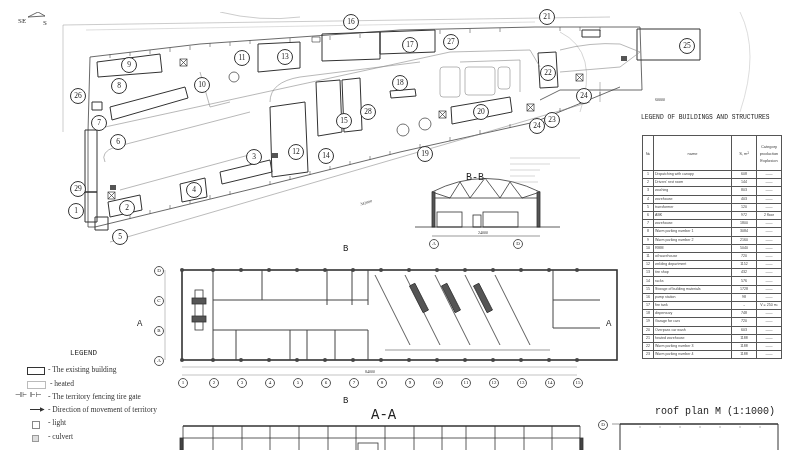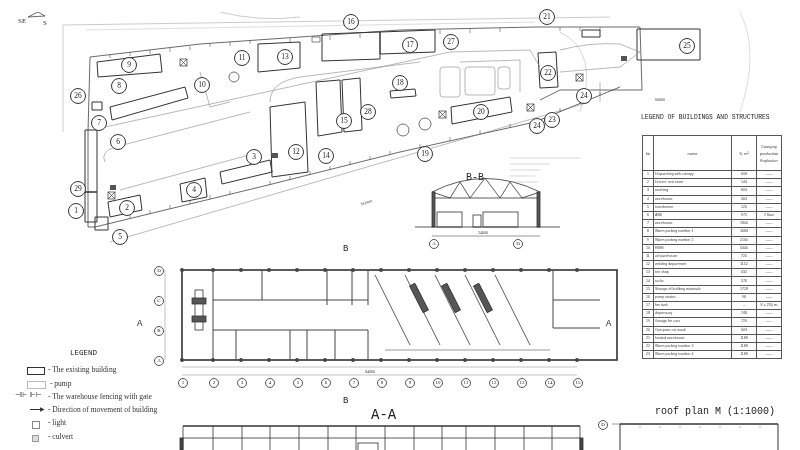--- a/index.html
+++ b/index.html
@@ -381,28 +381,28 @@
   <div class="axc" style="left:6px;top:20px;">D</div>
 </div>
 
 <div class="abs" style="left:0;top:345px;width:150px;height:105px;">
   <span class="title" style="left:70px;top:4px;font-size:7.5px;">LEGEND</span>
 
   <div class="abs" style="left:27px;top:22px;width:16px;height:6px;border:0.8px solid #333;"></div>
   <span class="legend-row" style="left:48px;top:20px;">- The existing building</span>
 
   <div class="abs" style="left:27px;top:36px;width:17px;height:6px;border:0.5px solid #bbb;"></div>
-  <span class="legend-row" style="left:50px;top:34px;">- pump</span>
+  <span class="legend-row" style="left:50px;top:34px;">- heated</span>
 
   <span class="abs" style="left:15px;top:46px;font-size:7px;color:#333;font-family:'DejaVu Sans',sans-serif;">⊣⊩ ⊩⊢</span>
-  <span class="legend-row" style="left:48px;top:47px;">- The warehouse fencing with gate</span>
+  <span class="legend-row" style="left:48px;top:47px;">- The territory fencing tire gate</span>
 
   <div class="abs" style="left:30px;top:64px;width:14px;height:0;border-top:0.8px solid #333;"></div>
   <span class="abs" style="left:40px;top:60px;font-size:6px;color:#333;">▶</span>
-  <span class="legend-row" style="left:48px;top:60px;">- Direction of movement of building</span>
+  <span class="legend-row" style="left:48px;top:60px;">- Direction of movement of territory</span>
 
   <div class="abs" style="left:32px;top:76px;width:6px;height:6px;border:0.5px solid #888;"></div>
   <span class="legend-row" style="left:48px;top:73px;">- light</span>
 
   <div class="abs" style="left:32px;top:90px;width:5px;height:5px;border:0.5px solid #999;background:#ddd;"></div>
   <span class="legend-row" style="left:48px;top:87px;">- culvert</span>
 </div>
 
 <span class="title" style="left:641px;top:114px;font-size:6.3px;">LEGEND OF BUILDINGS AND STRUCTURES</span>
 <table class="bld">

